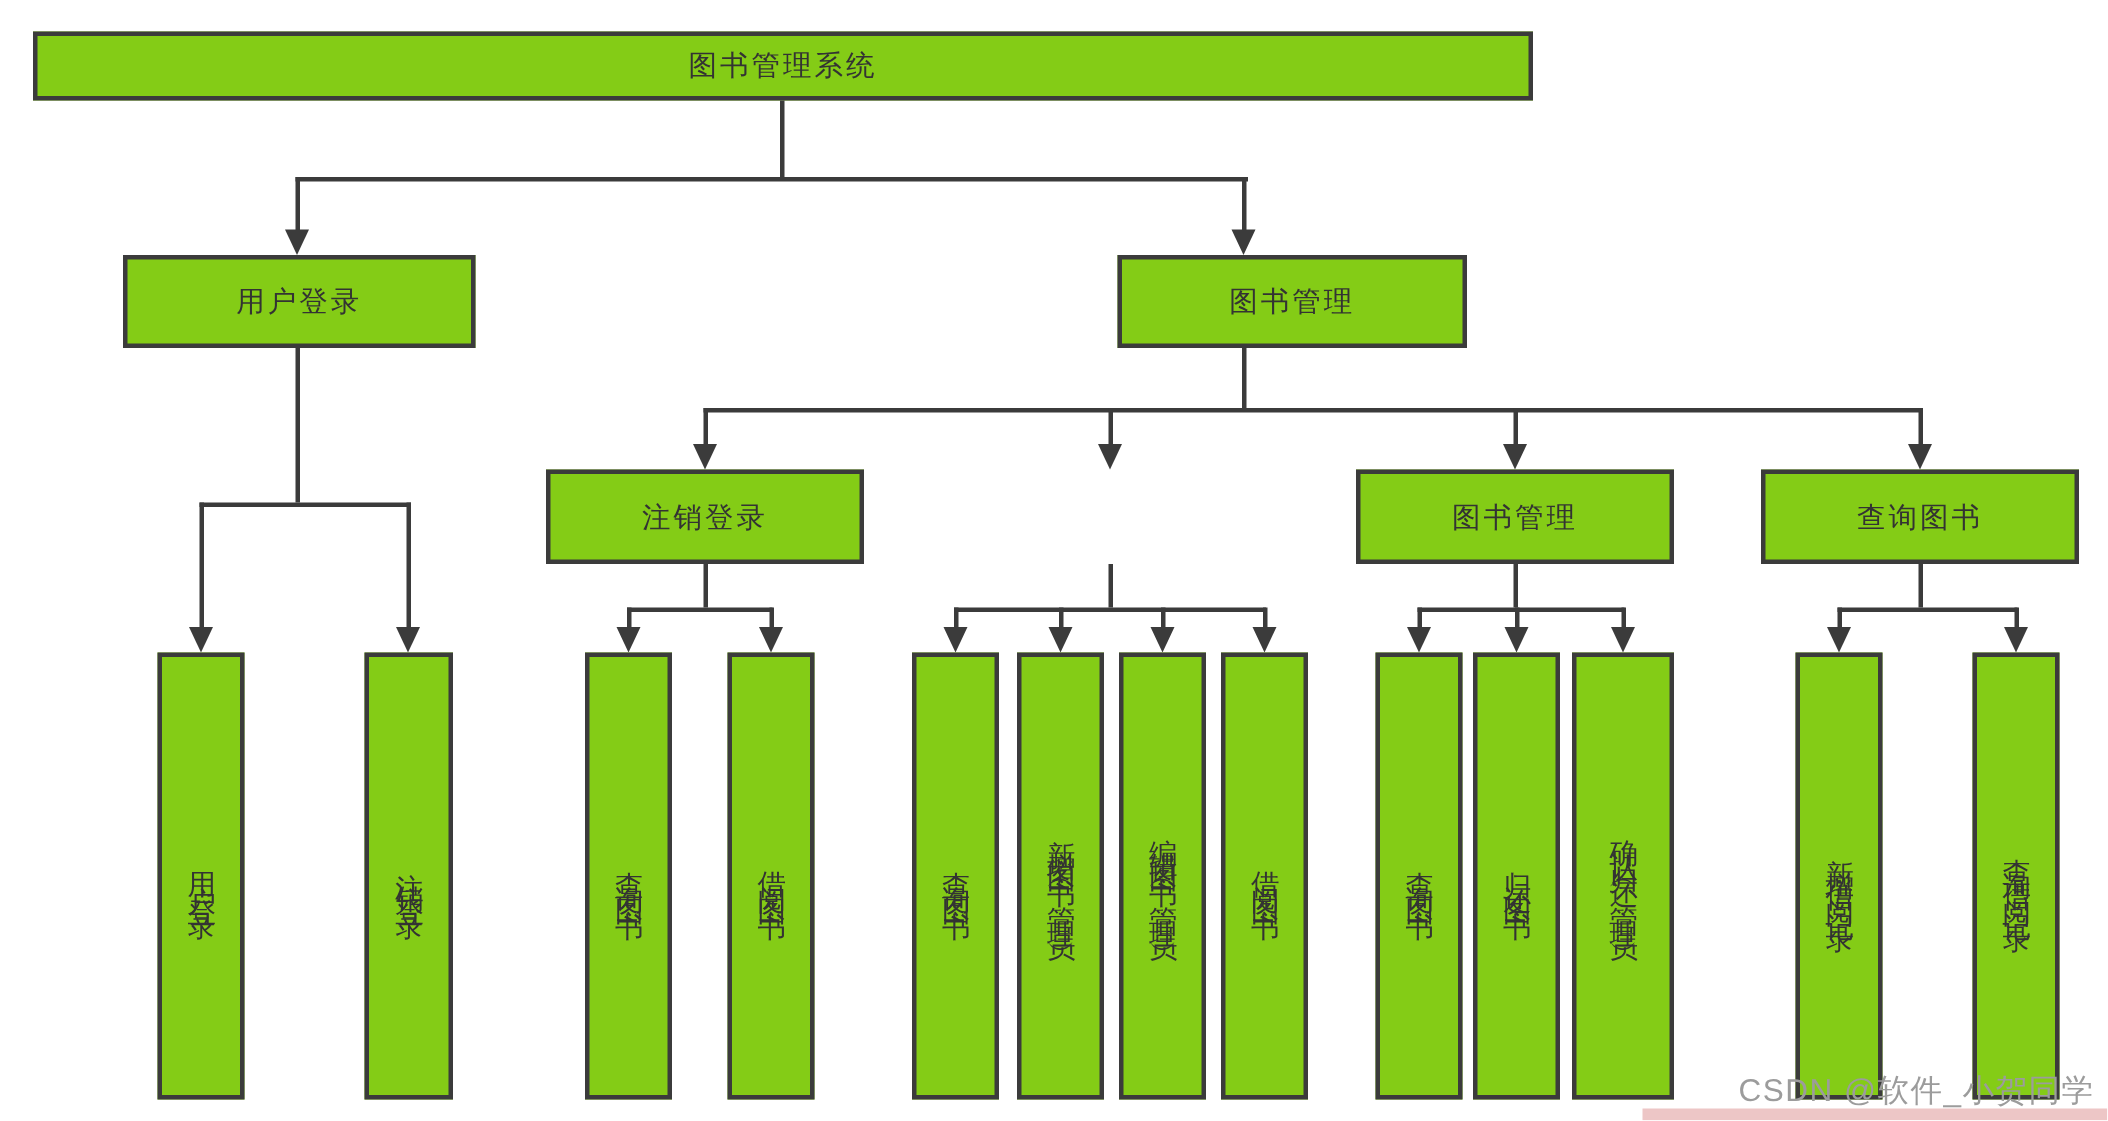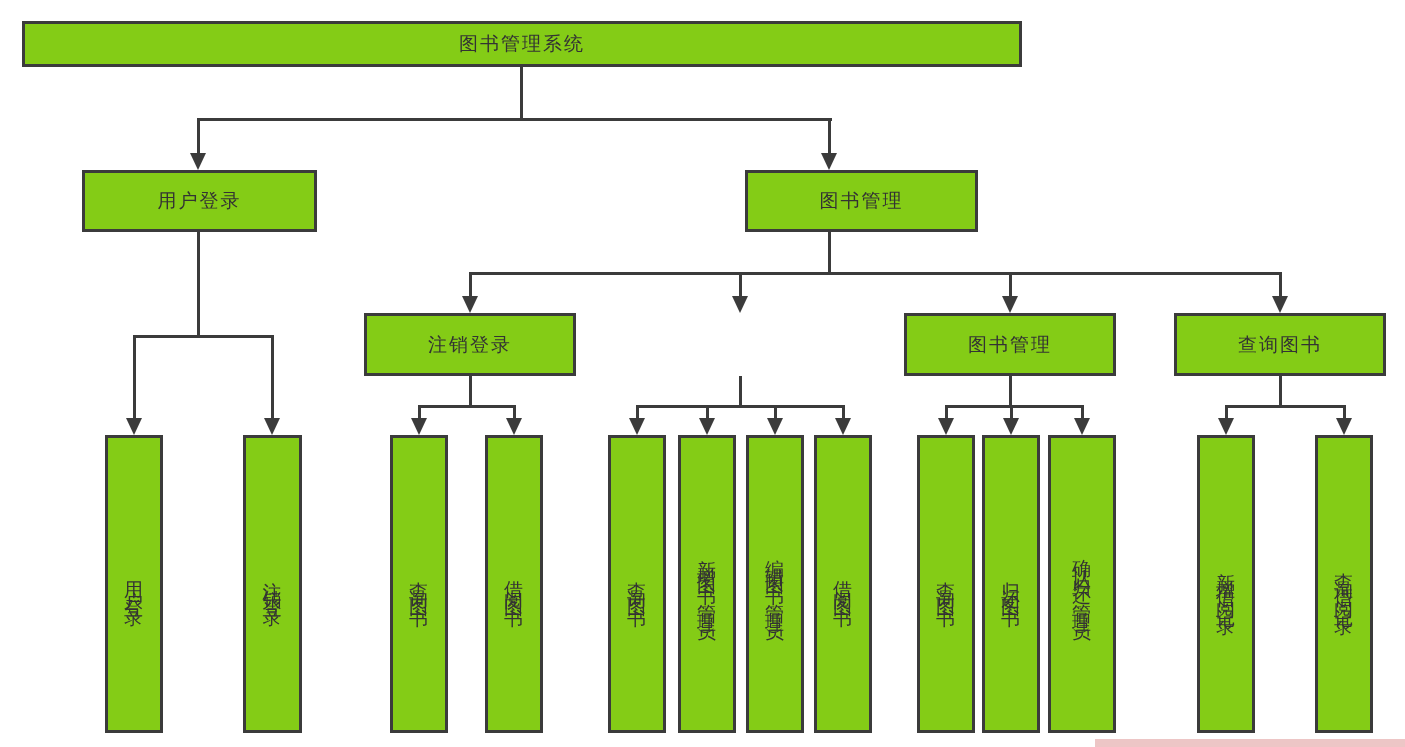--- a/index.html
+++ b/index.html
@@ -154,13 +154,14 @@
     </div>
 
   <div class="box leaf" style="left:1197px;width:58px;">
       <span class="vt">新增借阅记录</span>
     </div>
   <div class="box leaf" style="left:1315px;width:58px;">
       <span class="vt">查询借阅记录</span>
     </div>
 
   <div class="pink-strip"></div>
+  <div class="watermark">CSDN @软件_小贺同学</div>
 </div>
 
 </body></html>

